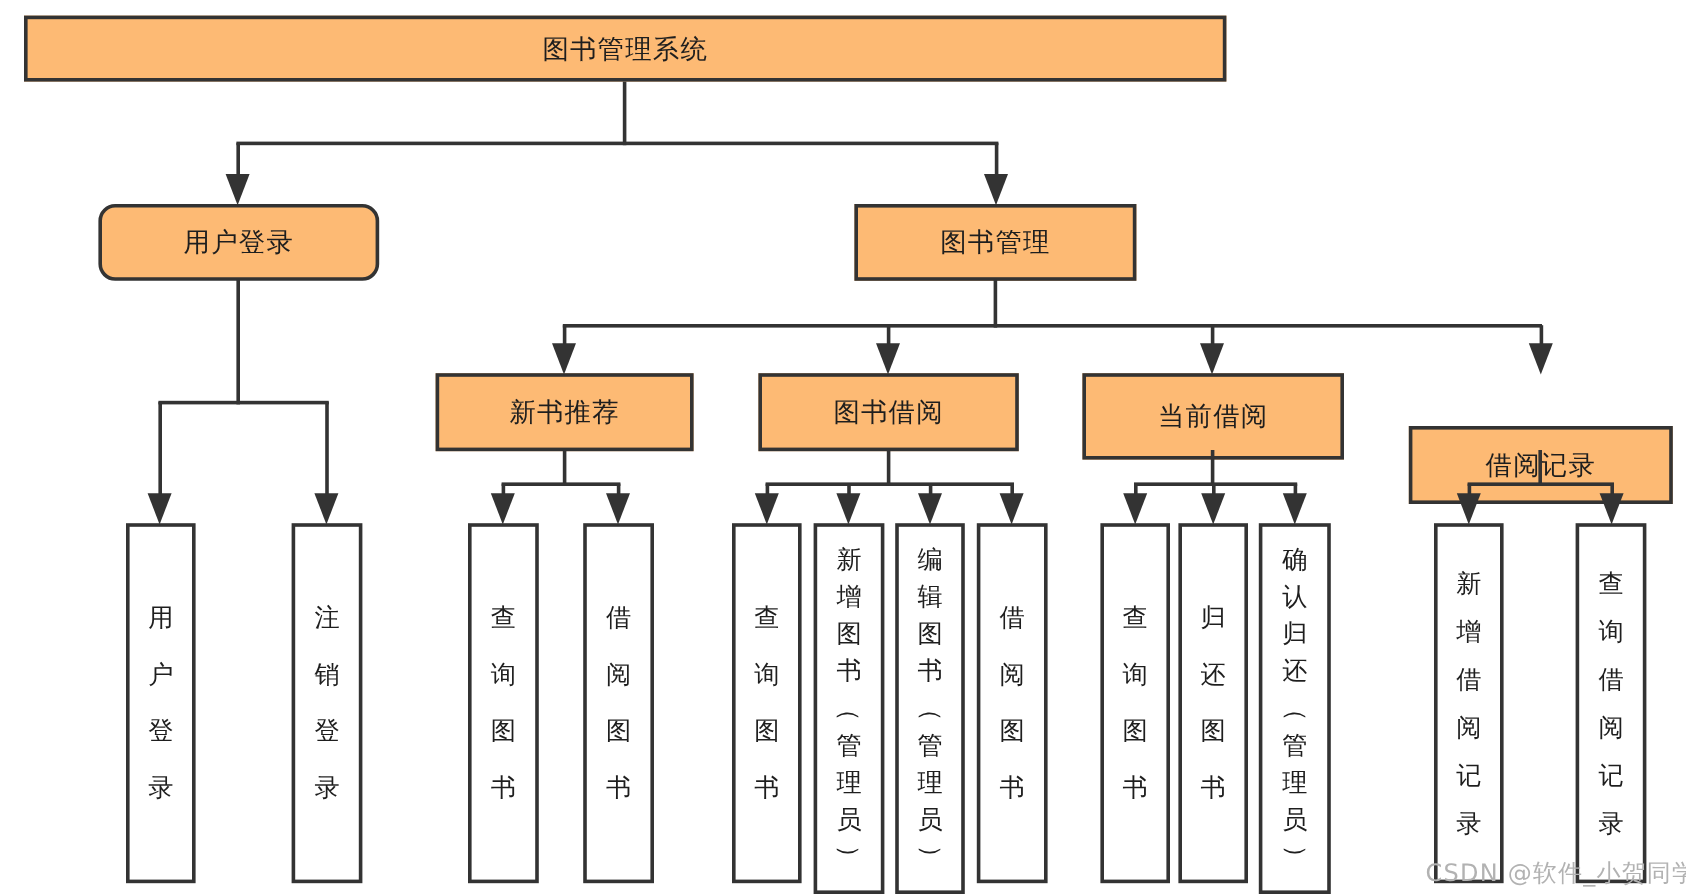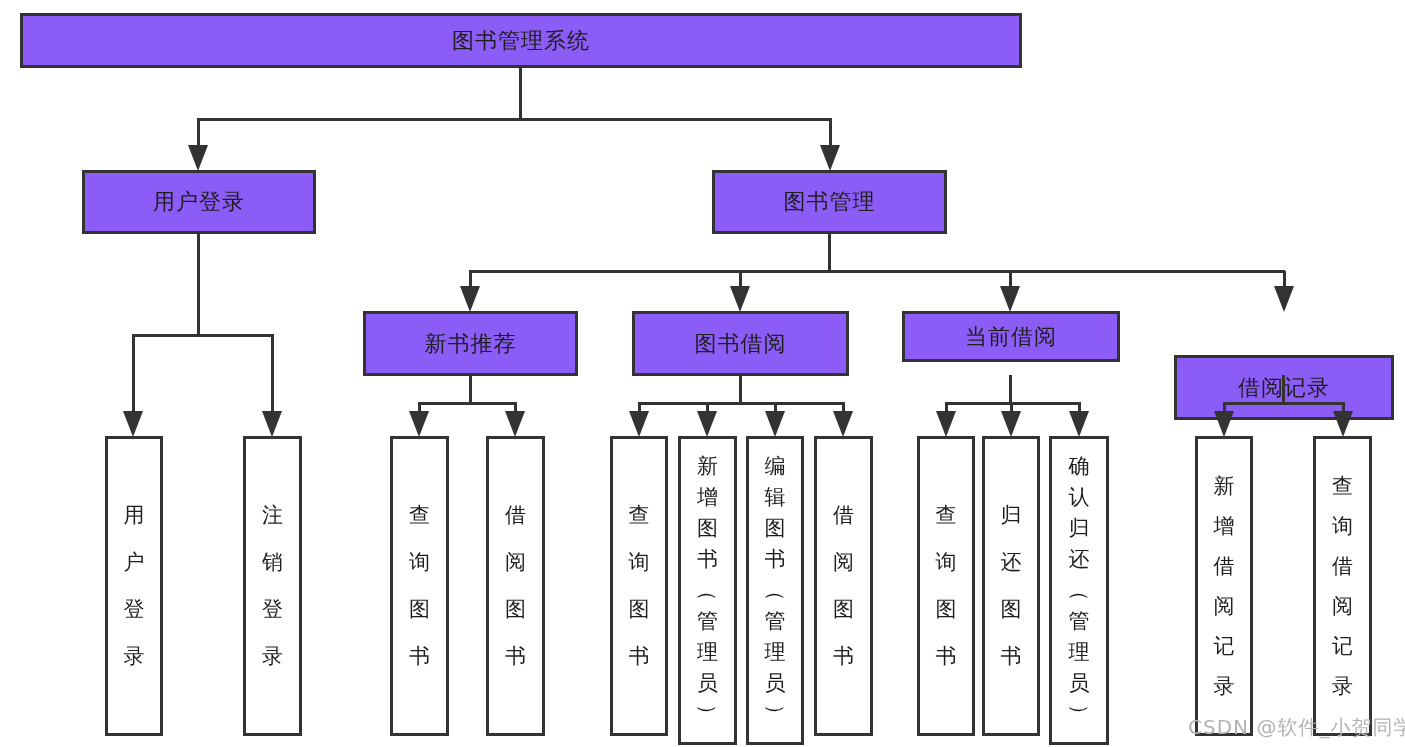--- a/index.html
+++ b/index.html
@@ -7,32 +7,32 @@
     position:relative;
     width:1405px;height:747px;
     background:#ffffff;
     font-family:"DejaVu Sans",sans-serif;
     color:#1e1e1e;
     overflow:hidden;
   }
   .box{
     position:absolute;
     box-sizing:border-box;
-    background:#8b5cf6;
+    background:#fdba74;
     border:3px solid #333333;
     display:flex;align-items:center;justify-content:center;
     text-align:center;
   }
   .hlabel{font-size:22px;letter-spacing:1px;white-space:nowrap;}
   .root{left:20px;top:13px;width:1002px;height:55px;}
-  .n-user-login{left:82px;top:170px;width:234px;height:64px;}
+  .n-user-login{left:82px;top:170px;width:234px;height:64px;border-radius:14px;}
   .n-book-mgmt{left:712px;top:170px;width:235px;height:64px;}
   .n-l3-1{left:363px;top:311px;width:215px;height:65px;}
   .n-l3-2{left:632px;top:311px;width:217px;height:65px;text-align:center;}
-  .n-l3-3{left:902px;top:311px;width:218px;height:51px;}
+  .n-l3-3{left:902px;top:311px;width:218px;height:72px;}
   .n-l3-4{left:1174px;top:311px;width:220px;height:65px;margin-top:44px;}
   .leaf{
     position:absolute;
     box-sizing:border-box;
     top:436px;height:300px;
     background:#ffffff;
     border:3px solid #333333;
     display:flex;flex-direction:column;
     align-items:center;justify-content:center;
     font-size:21px;

